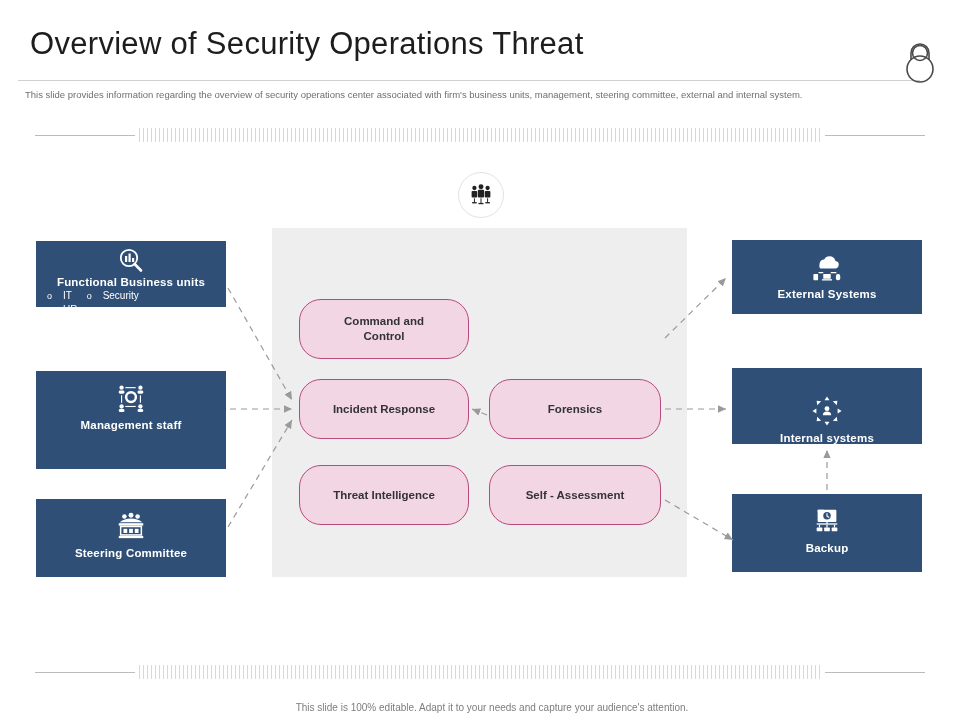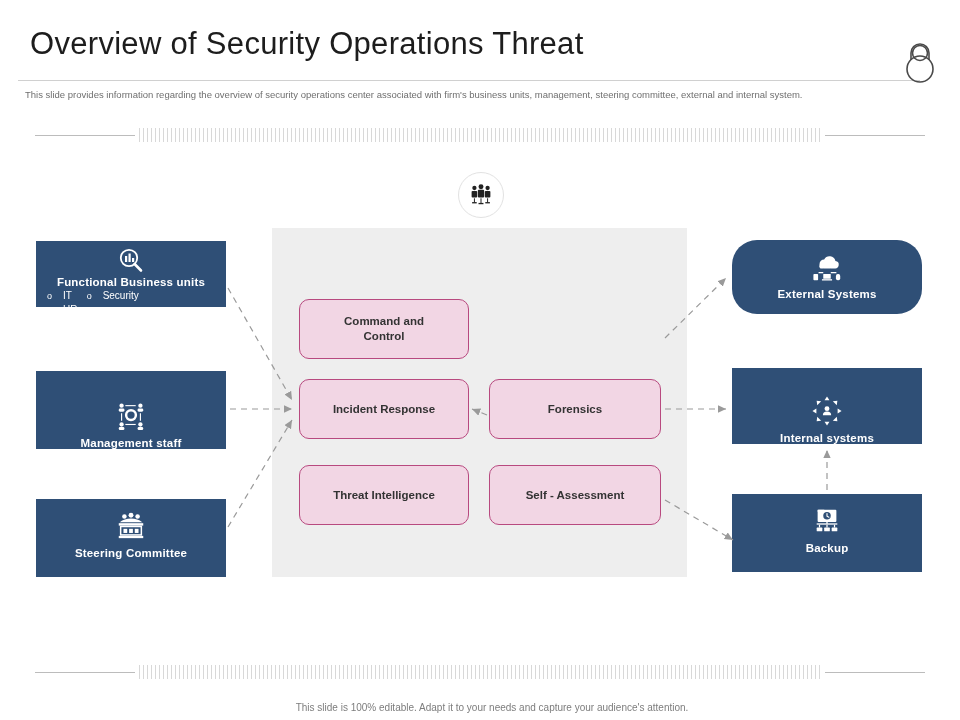--- a/index.html
+++ b/index.html
@@ -89,21 +89,21 @@
     font-size: 11.5px;
     font-weight: bold;
     text-align: center;
     margin-top: 4px;
     letter-spacing: 0.2px;
   }
 
   
   .left-box { left: 36px; width: 190px; }
   #box-fbu  { top: 241px; height: 66px; }
-  #box-mgmt { top: 371px; height: 78px; justify-content: flex-end; }
+  #box-mgmt { top: 371px; height: 98px; }
   #box-steer{ top: 499px; height: 78px; }
 
   
   .fbu-list {
     width: 100%;
     box-sizing: border-box;
     padding: 0 8px;
     margin-top: 1px;
     display: grid;
     grid-template-columns: 1fr 1fr 1fr 1fr;
@@ -124,21 +124,21 @@
     display: inline-block;
     width: 16px;
     margin-left: 3px;
     font-size: 9px;
   }
   #box-fbu .nb-icon { margin-top: 6px; width: 28px; height: 28px; }
   #box-fbu .nb-label { margin-top: 1px; }
 
   
   .right-box { left: 732px; width: 190px; }
-  #box-ext  { top: 240px; height: 74px; border-radius: 25px; }
+  #box-ext  { top: 240px; height: 74px; }
   #box-int  { top: 368px; height: 76px; justify-content: flex-end; }
   #box-bkp  { top: 494px; height: 78px; }
 
   
   .soc-panel {
     position: absolute;
     left: 272px; top: 228px;
     width: 415px; height: 349px;
     background: #eeeeee;
   }
@@ -165,21 +165,21 @@
     background: #ffffff;
     border: 1px solid #e2e2e2;
     display: flex; align-items: center; justify-content: center;
     z-index: 4;
   }
 
   .soc-cell {
     position: absolute;
     background: #f2d6e4;
     border: 1px solid #b8497f;
-    border-radius: 10px;
+    border-radius: 22px;
     box-sizing: border-box;
     display: flex; align-items: center; justify-content: center;
     text-align: center;
     color: #333333;
     font-size: 11.5px;
     font-weight: bold;
     line-height: 15px;
     padding: 0 6px;
     z-index: 3;
   }

